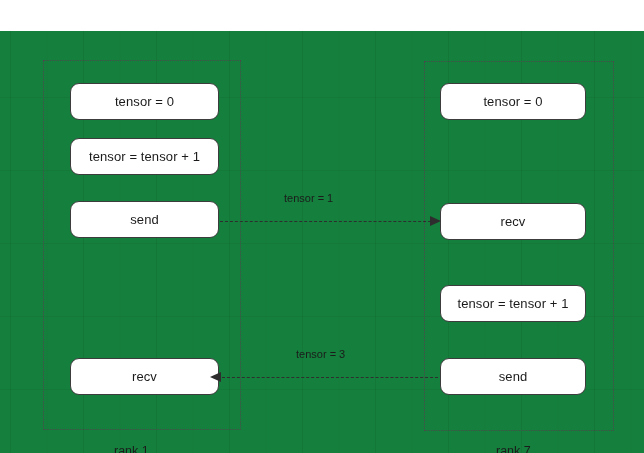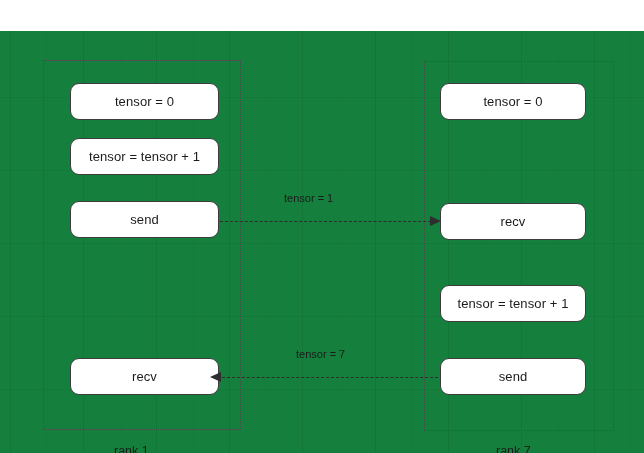--- a/index.html
+++ b/index.html
@@ -168,16 +168,16 @@
   <div id="n-r-send" class="node col-right">send</div>
 
   <div id="rank1-caption" class="rank-caption">rank 7</div>
 
   <div id="arrow1-line" class="arrow-line"></div>
   <div id="arrow1-head" class="arrow-head"></div>
   <div id="arrow1-label" class="arrow-label">tensor = 1</div>
 
   <div id="arrow2-line" class="arrow-line"></div>
   <div id="arrow2-head" class="arrow-head"></div>
-  <div id="arrow2-label" class="arrow-label">tensor = 7</div>
+  <div id="arrow2-label" class="arrow-label">tensor = 3</div>
 
 
 </div>
 
 </body></html>

